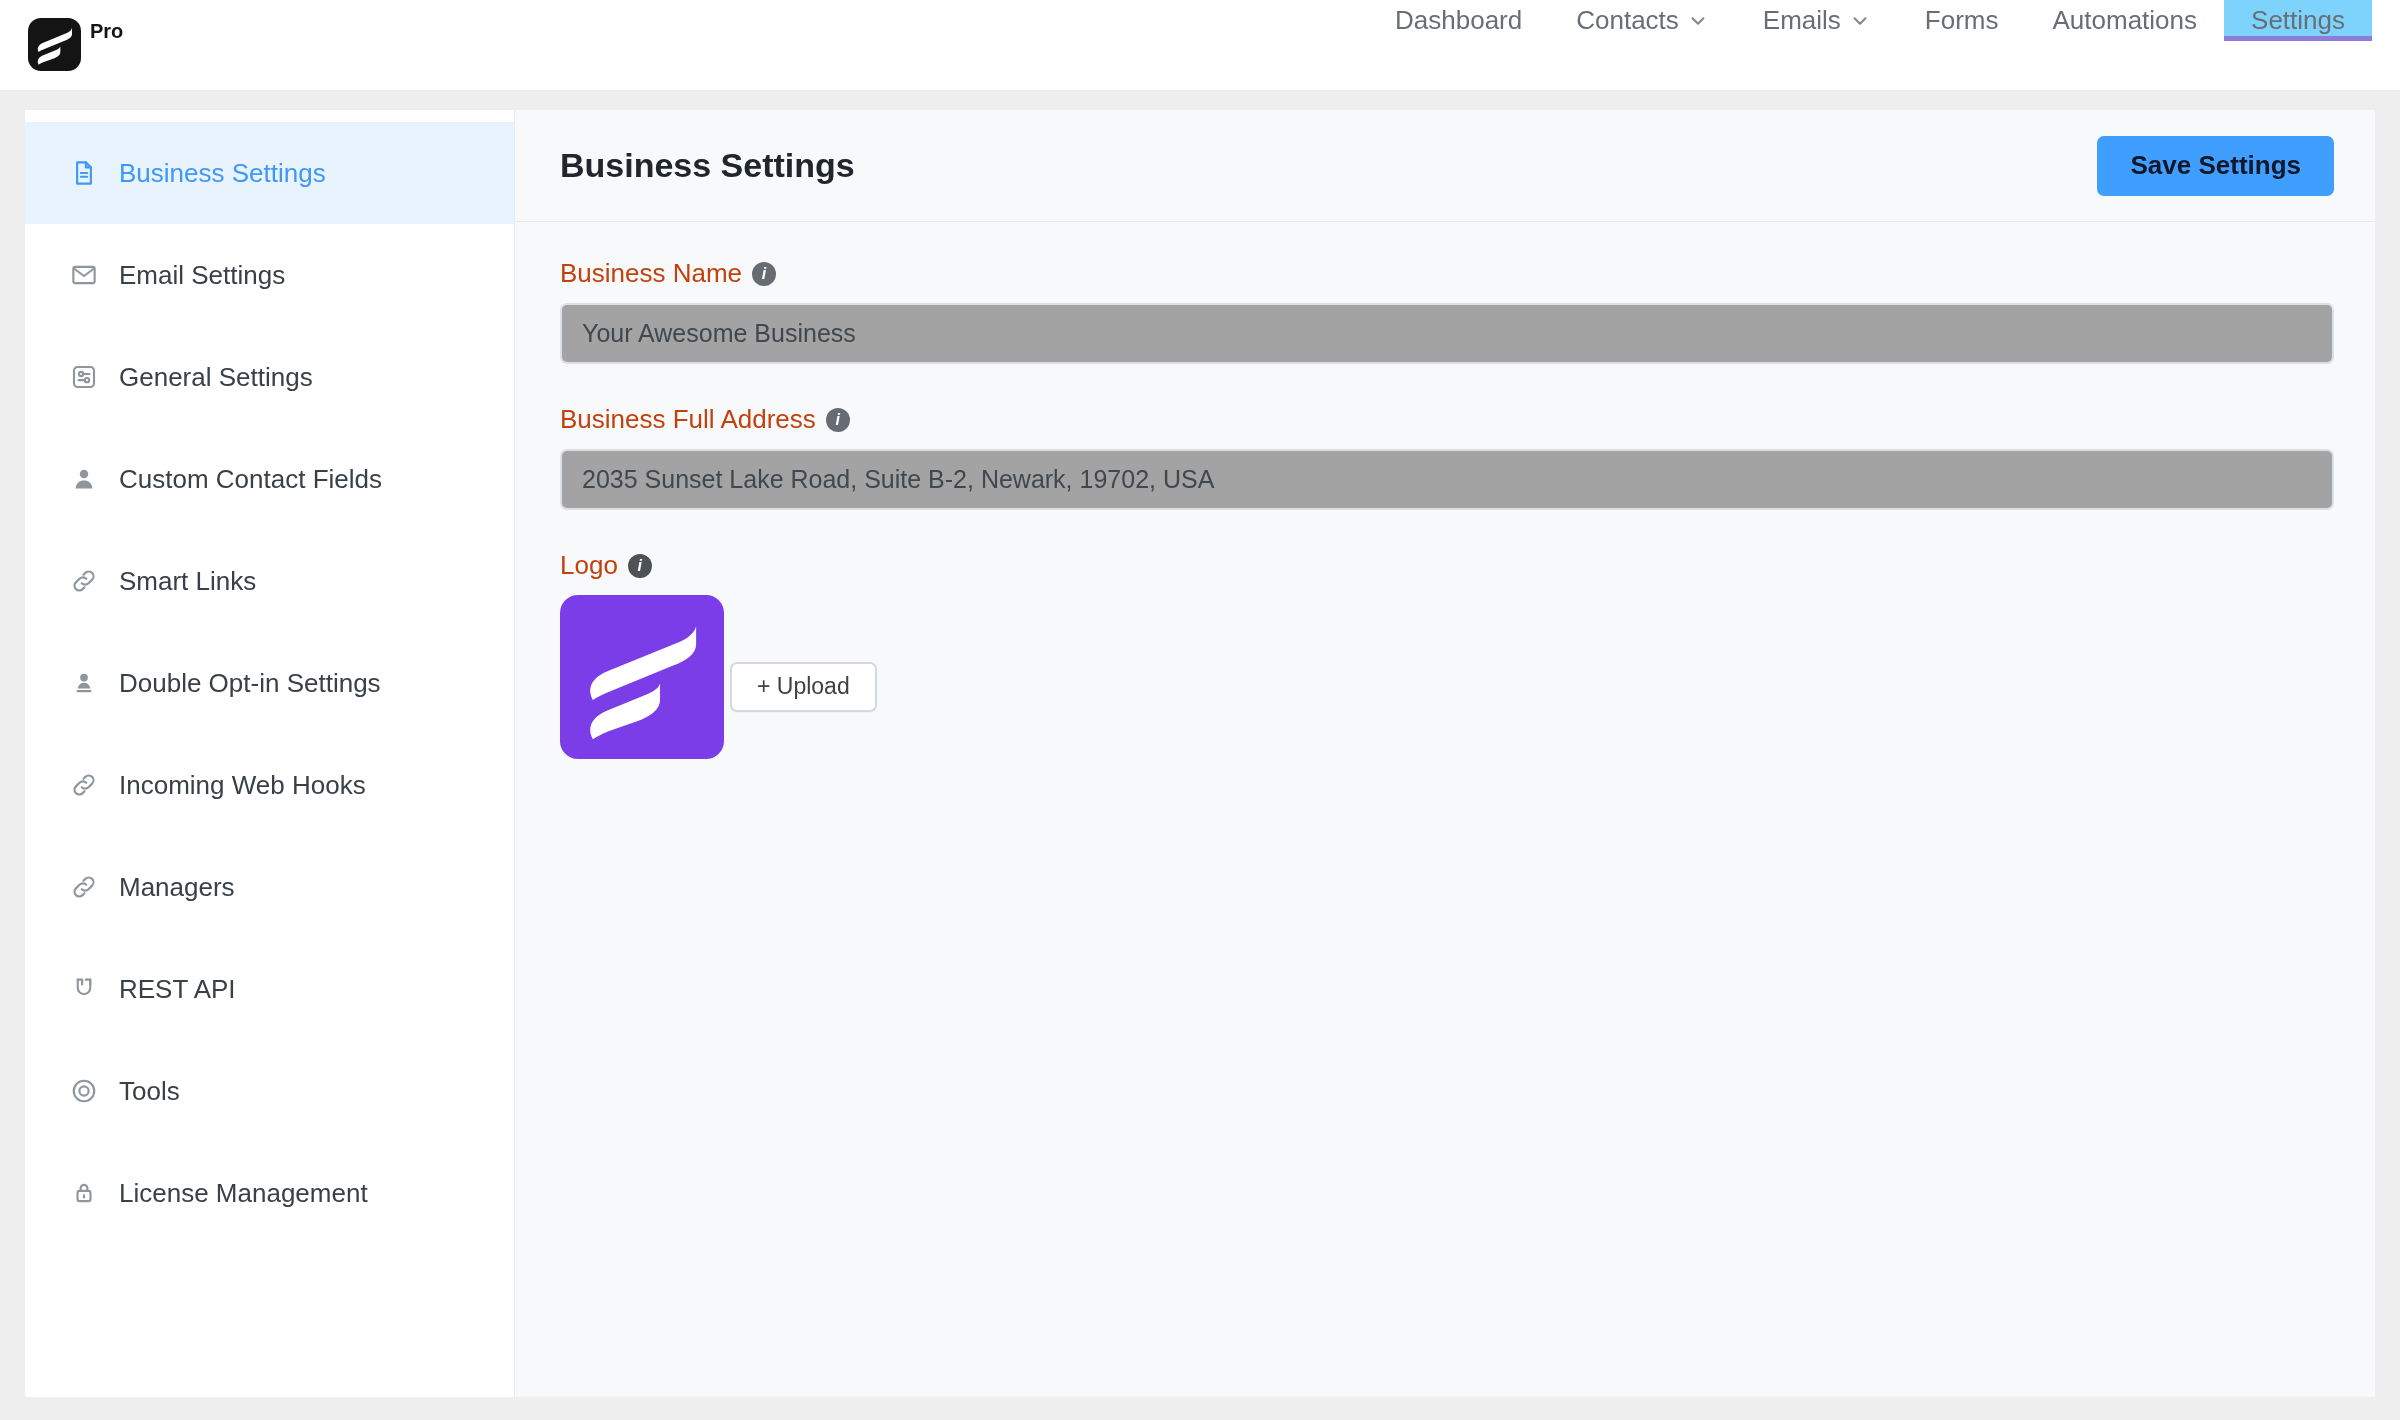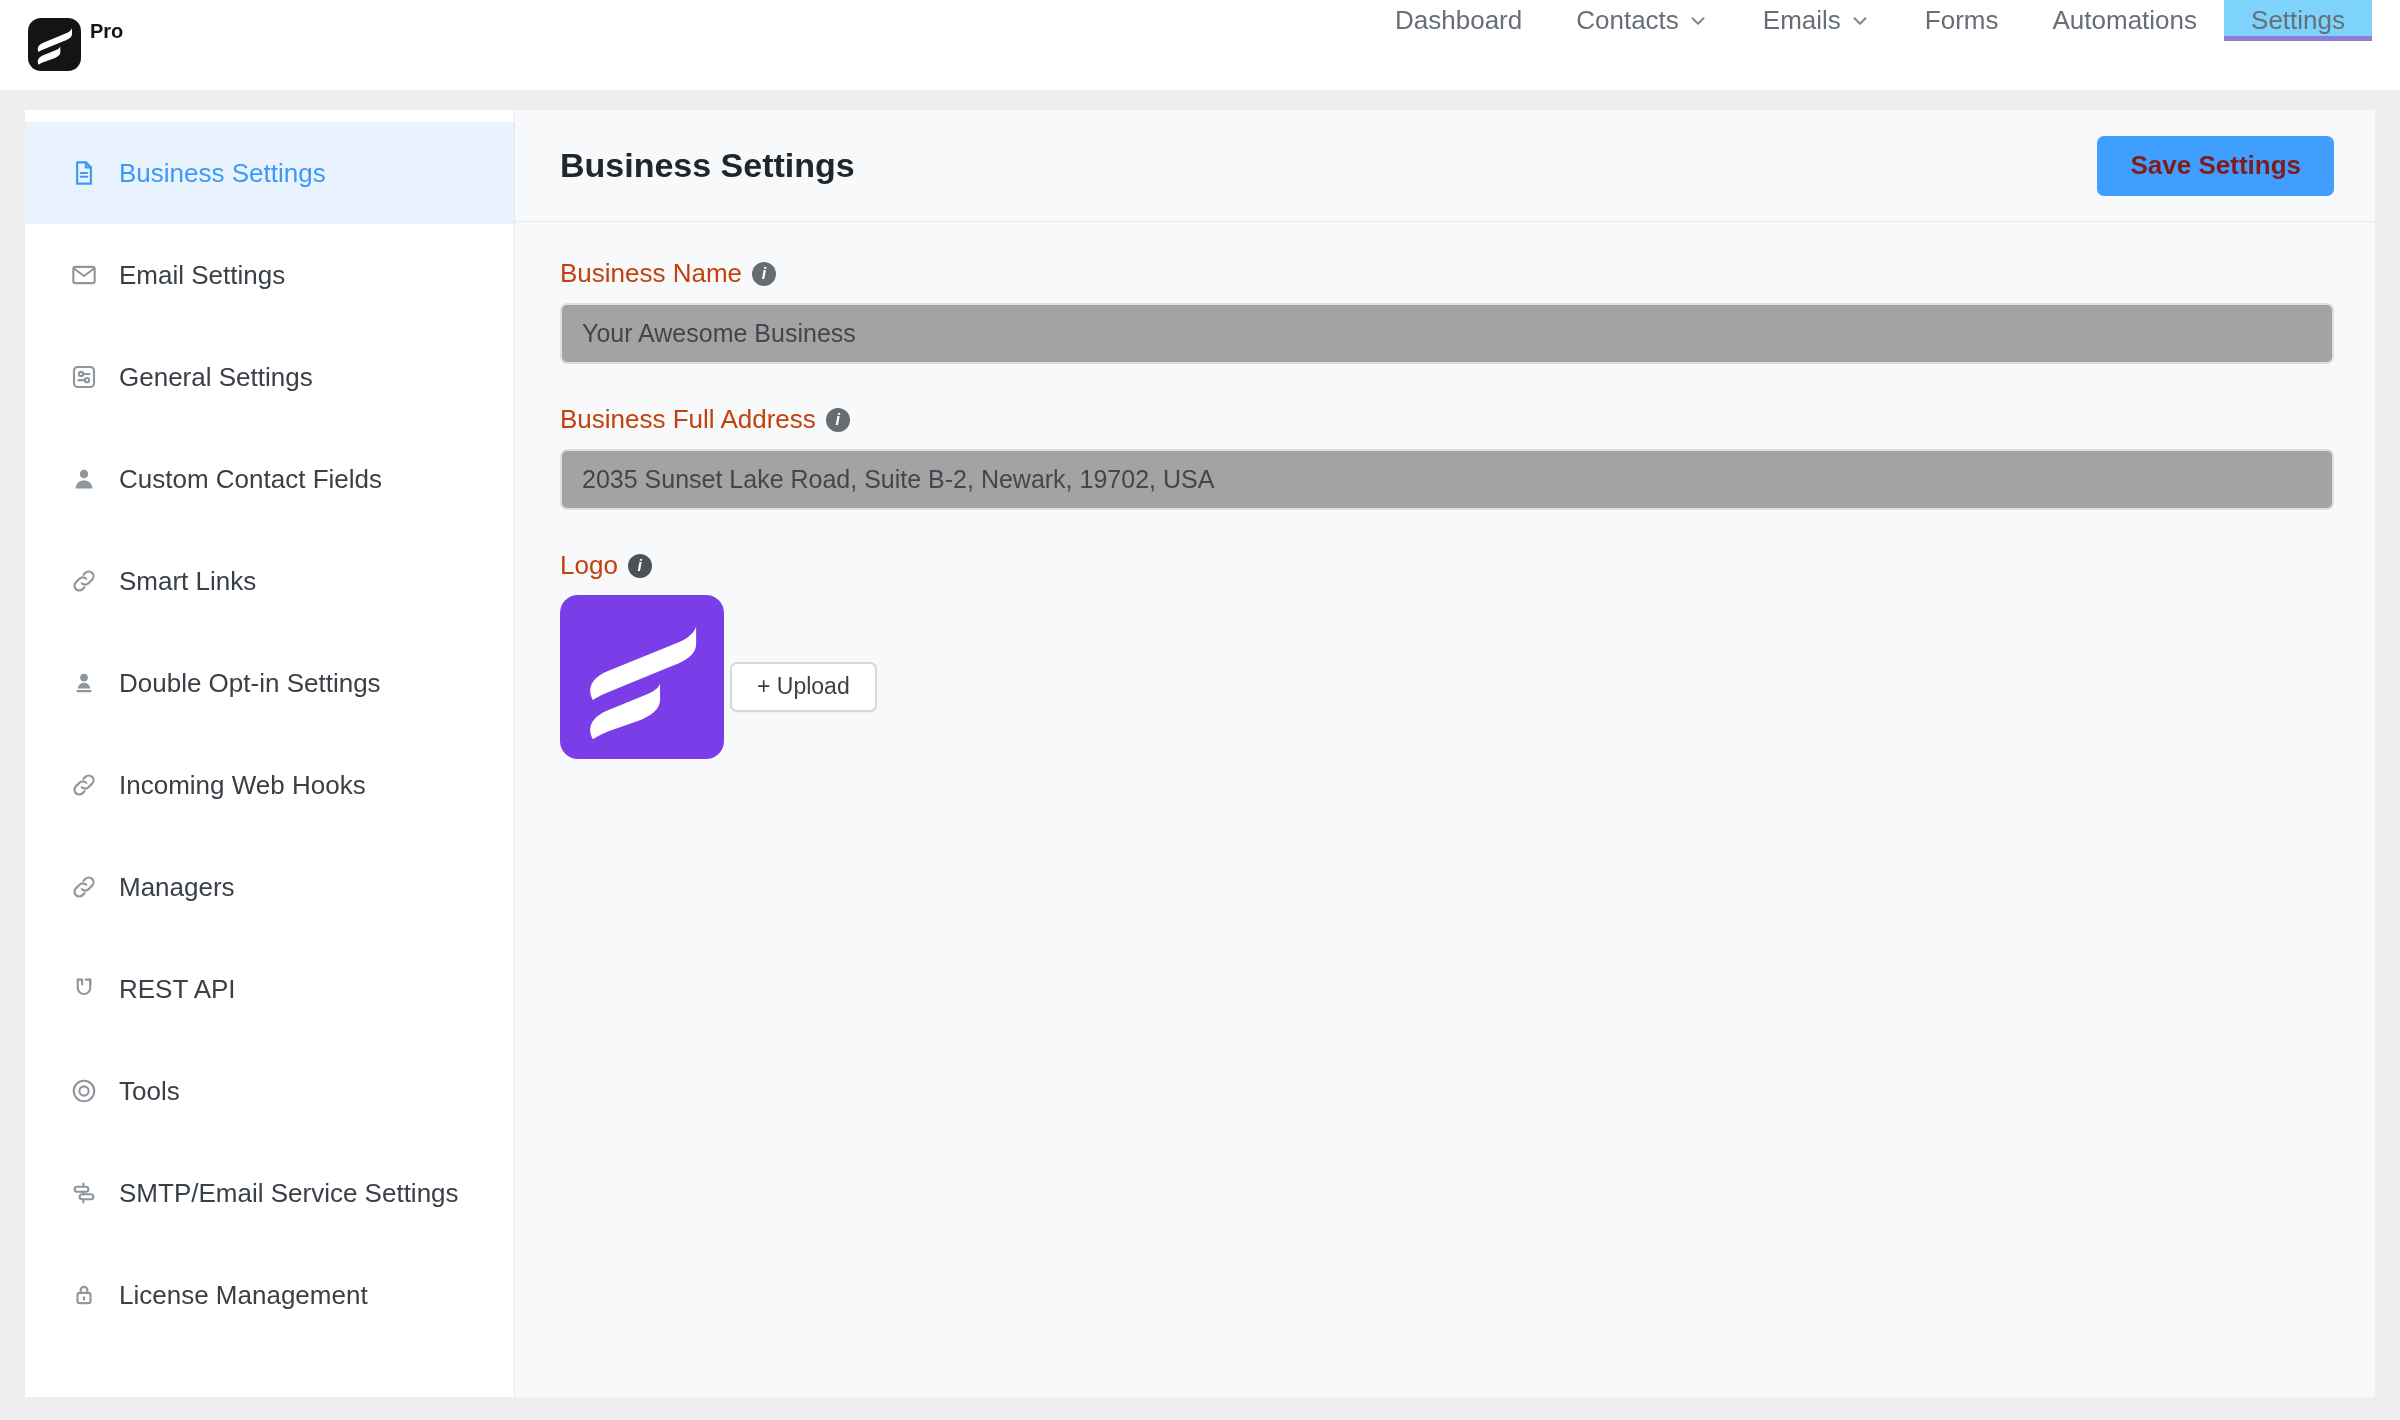--- a/index.html
+++ b/index.html
@@ -36,21 +36,21 @@
   .side-item .ic svg { width:30px; height:30px; }
   .side-item.active { background:#e9f3fe; color:#3d98f6; }
   .side-item.active .ic { color:#3d98f6; }
 
   
   .main { flex:1; background:#f8f9fb; display:flex; flex-direction:column; }
   .main-head { height:112px; display:flex; align-items:center;
     justify-content:space-between; padding:0 41px 0 45px;
     border-bottom:1px solid #e5e8ec; }
   .main-title { font-size:34px; font-weight:700; color:#21262c; }
-  .btn-primary { background:#409eff; color:#7f1d1d; font-size:26px; font-weight:700;
+  .btn-primary { background:#409eff; color:#0f172a; font-size:26px; font-weight:700;
     border:none; border-radius:7px; height:60px; padding:0 33px; cursor:pointer;
     font-family:inherit; }
 
   .main-body { padding:36px 41px 0 45px; }
   .field { margin-bottom:40px; }
   .field-label-row { display:flex; align-items:center; gap:10px; margin-bottom:14px; }
   .field-label { font-size:26px; font-weight:500; color:#c2410c; }
   .info-dot { width:24px; height:24px; border-radius:50%; background:#676c72;
     color:#ffffff; font-size:16px; font-weight:700; font-style:italic;
     display:flex; align-items:center; justify-content:center; cursor:pointer; }
@@ -214,30 +214,20 @@
       <div class="side-item">
         <span class="ic">
           <svg viewBox="0 0 24 24" fill="none" stroke="currentColor" stroke-width="1.7" stroke-linecap="round" stroke-linejoin="round">
             <circle cx="12" cy="12" r="8.2"></circle>
               <circle cx="12" cy="12" r="3.7"></circle>
           </svg>
         </span>
         <span>Tools</span>
       </div>
 
-      <div class="side-item">
-        <span class="ic">
-          <svg viewBox="0 0 24 24" fill="none" stroke="currentColor" stroke-width="1.7" stroke-linecap="round" stroke-linejoin="round">
-            <rect x="4.5" y="7" width="11" height="4" rx="2"></rect>
-              <rect x="8.5" y="13" width="11" height="4" rx="2"></rect>
-              <path d="M11.5 4.5V7M11.5 11v2M11.5 17v2.5"></path>
-          </svg>
-        </span>
-        <span>SMTP/Email Service Settings</span>
-      </div>
 
       <div class="side-item">
         <span class="ic">
           <svg viewBox="0 0 24 24" fill="none" stroke="currentColor" stroke-width="1.7" stroke-linecap="round" stroke-linejoin="round">
             <rect x="6.8" y="10.3" width="10.4" height="8.2" rx="1.8"></rect>
               <path d="M9.3 10.3V8.2a2.7 2.7 0 0 1 5.4 0v2.1"></path>
               <path d="M12 13.8v1.8"></path>
           </svg>
         </span>
         <span>License Management</span>

